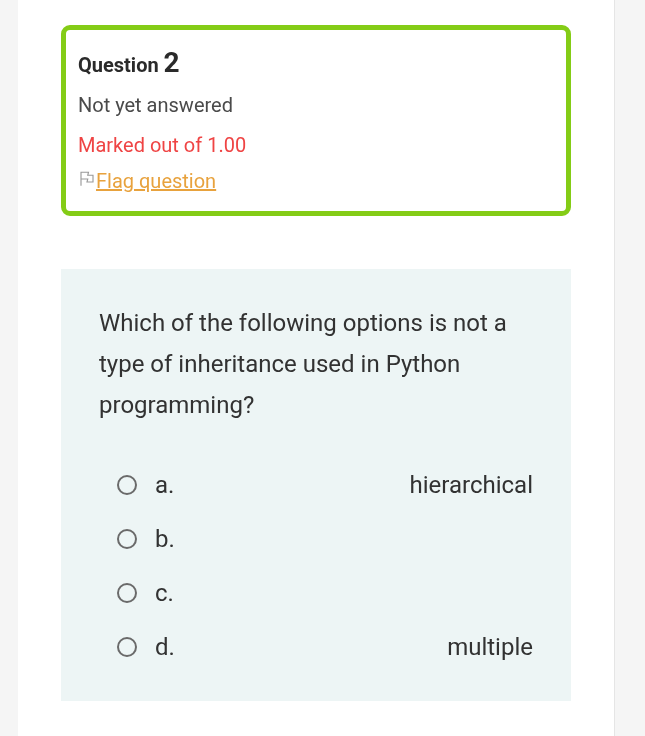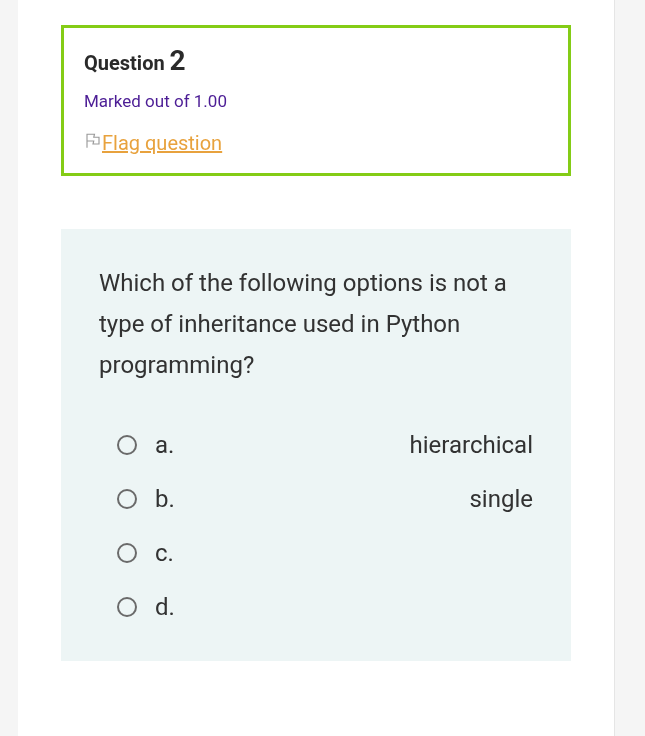--- a/index.html
+++ b/index.html
@@ -17,24 +17,24 @@
     }
     .outer-wrapper {
       background: #fff;
       width: 597px;
       margin-left: 18px;
       padding: 0 0 20px 0;
       border-right: 1px solid #e5e5e5;
       height: 100%;
     }
     .question-header {
-      border: 3px solid #84cc16;
-      border-radius: 0;
+      border: 5px solid #84cc16;
+      border-radius: 9px;
       margin: 0 43px 0 43px;
-      padding: 16px 16px 18px 20px;
+      padding: 16px 16px 18px 12px;
       position: relative;
       top: 25px;
       background: #fff;
     }
     .question-title {
       font-size: 20px;
       color: #2a2a2a;
       font-weight: 700;
       margin-bottom: 14px;
     }
@@ -42,23 +42,23 @@
       font-size: 28px;
       font-weight: 700;
       vertical-align: baseline;
     }
     .status-line {
       font-size: 20px;
       color: #4a4a4a;
       margin-bottom: 16px;
     }
     .marked-line {
-      font-size: 17px;
-      color: #4c1d95;
-      margin-bottom: 20px;
+      font-size: 20px;
+      color: #ef4444;
+      margin-bottom: 12px;
     }
     .flag-link {
       display: inline-flex;
       align-items: center;
       color: #e8a23d;
       font-size: 20px;
       text-decoration: underline;
       cursor: pointer;
     }
     .flag-link .flag-icon {
@@ -119,20 +119,21 @@
 </head>
 <body>
 
 <div class="outer-wrapper">
 
   <div class="question-header">
     <div class="question-title">
       <span>Question</span>
       <span class="number">2</span>
     </div>
+    <div class="status-line">Not yet answered</div>
     <div class="marked-line">Marked out of 1.00</div>
     <a class="flag-link">
       <span class="flag-icon">
         <svg viewBox="0 0 24 24">
             <path d="M4 21 L4 3 L14 3 L13 7 L20 7 L20 16 L12 16 L13 12 L4 12"></path>
           </svg>
       </span>
       <span>Flag question</span>
     </a>
   </div>
@@ -141,26 +142,26 @@
     <div class="question-text">Which of the following options is not a type of inheritance used in Python programming?</div>
     <div class="options">
       <div class="option-row">
         <div class="option-radio"></div>
         <div class="option-letter">a.</div>
         <div class="option-text">hierarchical</div>
       </div>
       <div class="option-row">
         <div class="option-radio"></div>
         <div class="option-letter">b.</div>
-        <div class="option-text">single</div>
       </div>
       <div class="option-row">
         <div class="option-radio"></div>
         <div class="option-letter">c.</div>
       </div>
       <div class="option-row">
         <div class="option-radio"></div>
         <div class="option-letter">d.</div>
+        <div class="option-text">multiple</div>
       </div>
     </div>
   </div>
 
 </div>
 
 </body></html>

